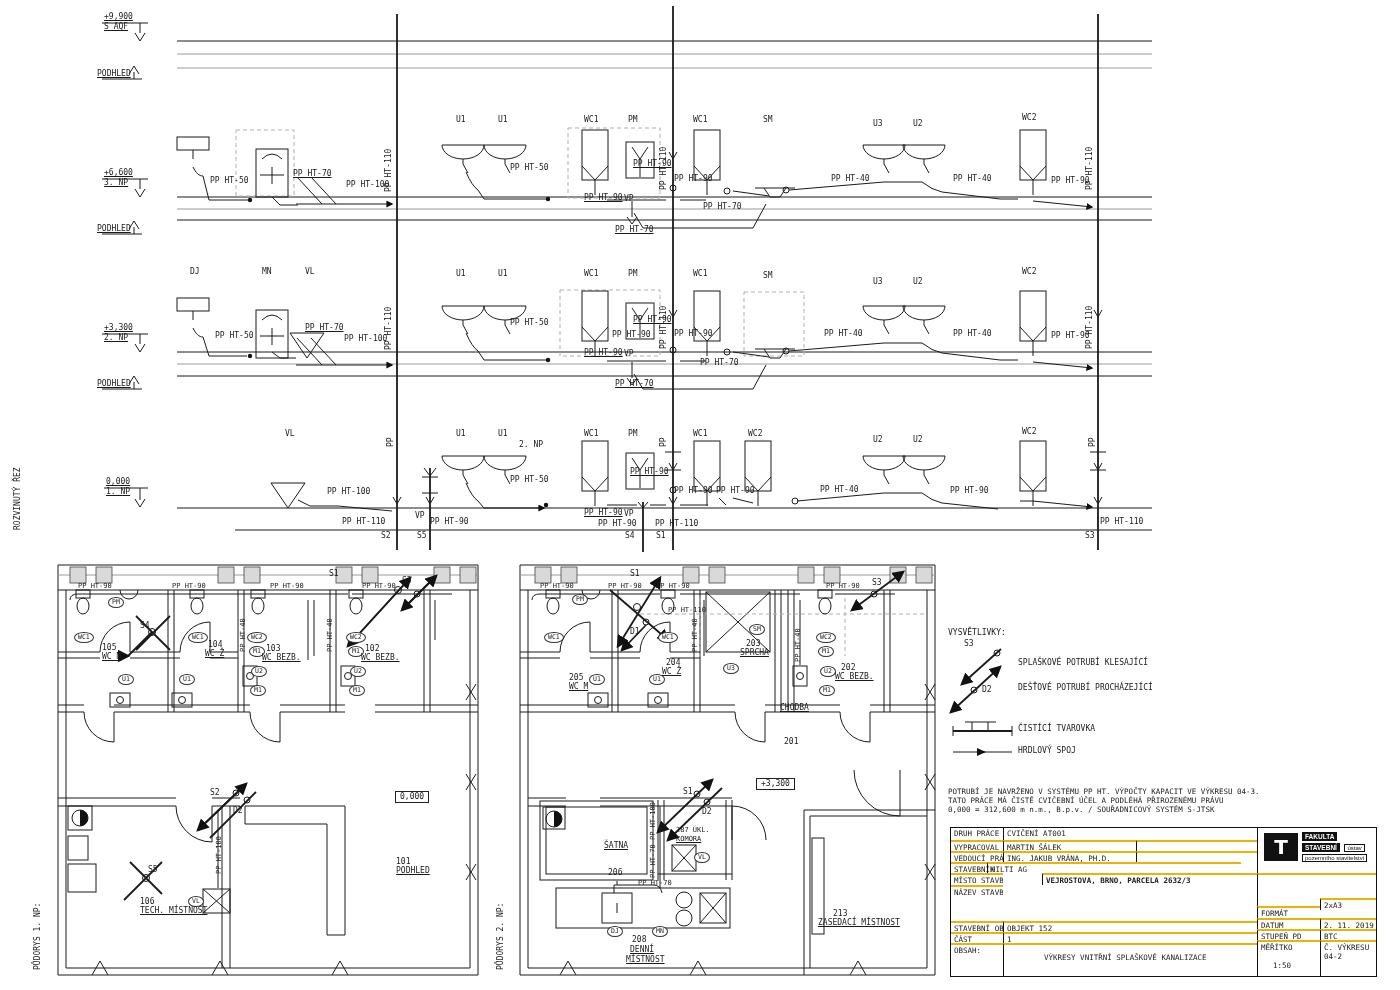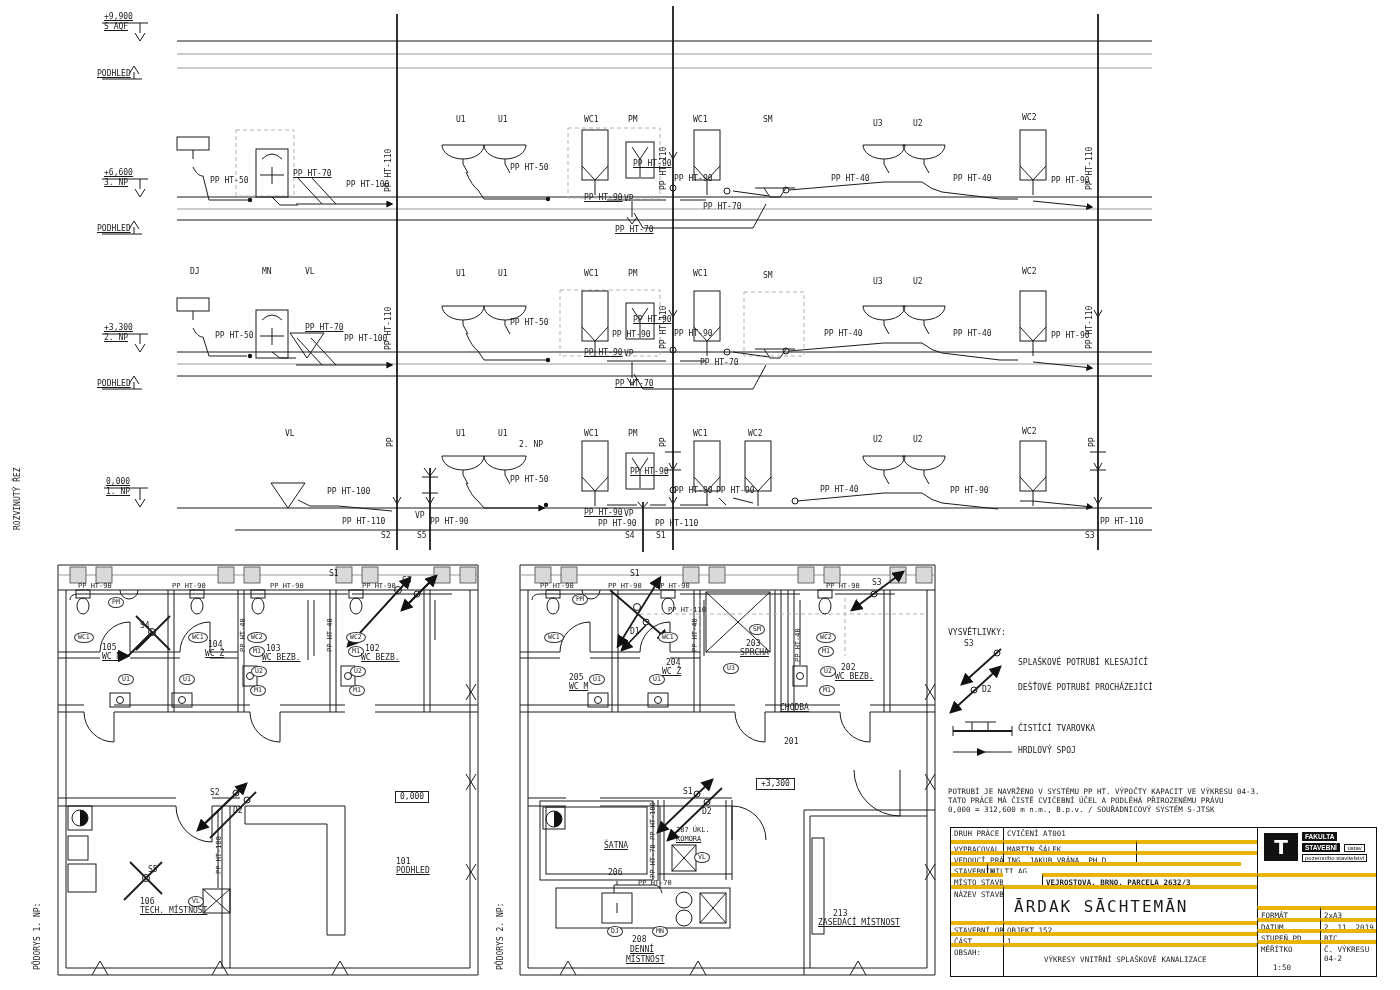--- a/index.html
+++ b/index.html
@@ -14,21 +14,21 @@
   .lbl{position:absolute;font:8px "DejaVu Sans Mono",monospace;line-height:1.05;white-space:nowrap;color:#1a1a1a;}
   .ul{text-decoration:underline;}
   .rot{transform:rotate(-90deg);transform-origin:0 0;}
   .sm{font-size:7px;}
   .bx{border:1px solid #222;padding:1px 4px;background:#fff;font-size:8px;}
   .bub{border:1px solid #333;border-radius:50%;padding:1px 3px;font-size:6.5px;background:#fff;}
   .legend-item{position:absolute;font:8px "DejaVu Sans Mono",monospace;white-space:nowrap;}
   .note{position:absolute;font:7.5px "DejaVu Sans Mono",monospace;white-space:nowrap;}
   
   .tb{position:absolute;left:950px;top:827px;width:425px;height:148px;border:1.5px solid #111;background:#fff;}
-  .cell{position:absolute;border-left:1px solid #111;border-top:4px solid #eab308;font:7.5px "DejaVu Sans Mono",monospace;
+  .cell{position:absolute;border-left:1px solid #111;border-top:2px solid #eab308;font:7.5px "DejaVu Sans Mono",monospace;
         padding:1px 3px;box-sizing:border-box;overflow:hidden;white-space:nowrap;}
   .cell.noL{border-left:none;} .cell.noT{border-top:none;}
   .big{font-size:16px;letter-spacing:2px;padding-top:8px;padding-left:10px;}
   .bold{font-weight:bold;margin-left:39px;}
   .logoT{position:absolute;left:6px;top:5px;width:34px;height:28px;background:#111;color:#fff;
          font:bold 20px "DejaVu Sans",sans-serif;text-align:center;line-height:28px;}
   .chipB{display:inline-block;background:#111;color:#fff;font:bold 6.5px "Liberation Sans",sans-serif;padding:1px 3px;margin:1px 0;}
   .chipW{display:inline-block;border:1px solid #111;color:#111;font:6px "Liberation Sans",sans-serif;padding:0 2px;margin:1px 0;background:#fff;}
 </style>
 </head>
@@ -516,38 +516,37 @@
   <div class="cell noL" style="left:0;top:104px;width:52px;height:11px">ČÁST</div>
   <div class="cell noL" style="left:0;top:115px;width:52px;height:33px">OBSAH:</div>
 
   <div class="cell noT" style="left:52px;top:0;width:254px;height:12px">CVIČENÍ AT001</div>
   <div class="cell" style="left:52px;top:12px;width:133px;height:11px">MARTIN ŠÁLEK</div>
   <div class="cell" style="left:185px;top:12px;width:121px;height:11px"></div>
   <div class="cell" style="left:52px;top:23px;width:133px;height:11px">ING. JAKUB VRÁNA, PH.D.</div>
   <div class="cell" style="left:185px;top:23px;width:121px;height:11px"></div>
   <div class="cell" style="left:36px;top:34px;width:254px;height:11px">HILTI AG</div>
   <div class="cell bold" style="left:52px;top:45px;width:254px;height:12px">VEJROSTOVA, BRNO, PARCELA 2632/3</div>
-  <div class="cell big" style="left:52px;top:57px;width:254px;height:36px">ĀRDAK SĀCHTEMĀN</div>
   <div class="cell" style="left:52px;top:93px;width:254px;height:11px">OBJEKT 152</div>
   <div class="cell" style="left:52px;top:104px;width:254px;height:11px">1</div>
   <div class="cell" style="left:52px;top:115px;width:254px;height:33px;padding-left:40px;padding-top:8px">VÝKRESY VNITŘNÍ SPLAŠKOVÉ KANALIZACE</div>
 
   <div class="cell noT" style="left:306px;top:0;width:119px;height:45px">
     <div class="logoT">T</div>
     <div style="position:absolute;left:44px;top:3px;width:72px;line-height:1">
       <span class="chipB">FAKULTA</span><br>
       <span class="chipB">STAVEBNÍ</span>
       <span class="chipW">ústav</span><br>
       <span class="chipW">pozemního stavitelství</span>
     </div>
   </div>
   <div class="cell" style="left:306px;top:45px;width:119px;height:33px"></div>
 
   <div class="cell" style="left:306px;top:78px;width:63px;height:12px">FORMÁT</div>
-  <div class="cell" style="left:369px;top:78px;width:56px;height:12px">2xA3</div>
+  <div class="cell" style="left:369px;top:70px;width:56px;height:12px">2xA3</div>
   <div class="cell" style="left:306px;top:90px;width:63px;height:11px">DATUM</div>
   <div class="cell" style="left:369px;top:90px;width:56px;height:11px">2. 11. 2019</div>
   <div class="cell" style="left:306px;top:101px;width:63px;height:11px">STUPEŇ PD</div>
   <div class="cell" style="left:369px;top:101px;width:56px;height:11px">BTC</div>
   <div class="cell" style="left:306px;top:112px;width:63px;height:36px">
     <span>MĚŘÍTKO</span><br><br>
     <span style="padding-left:12px">1:50</span>
   </div>
   <div class="cell" style="left:369px;top:112px;width:56px;height:36px">
     <span>Č. VÝKRESU</span><br>

